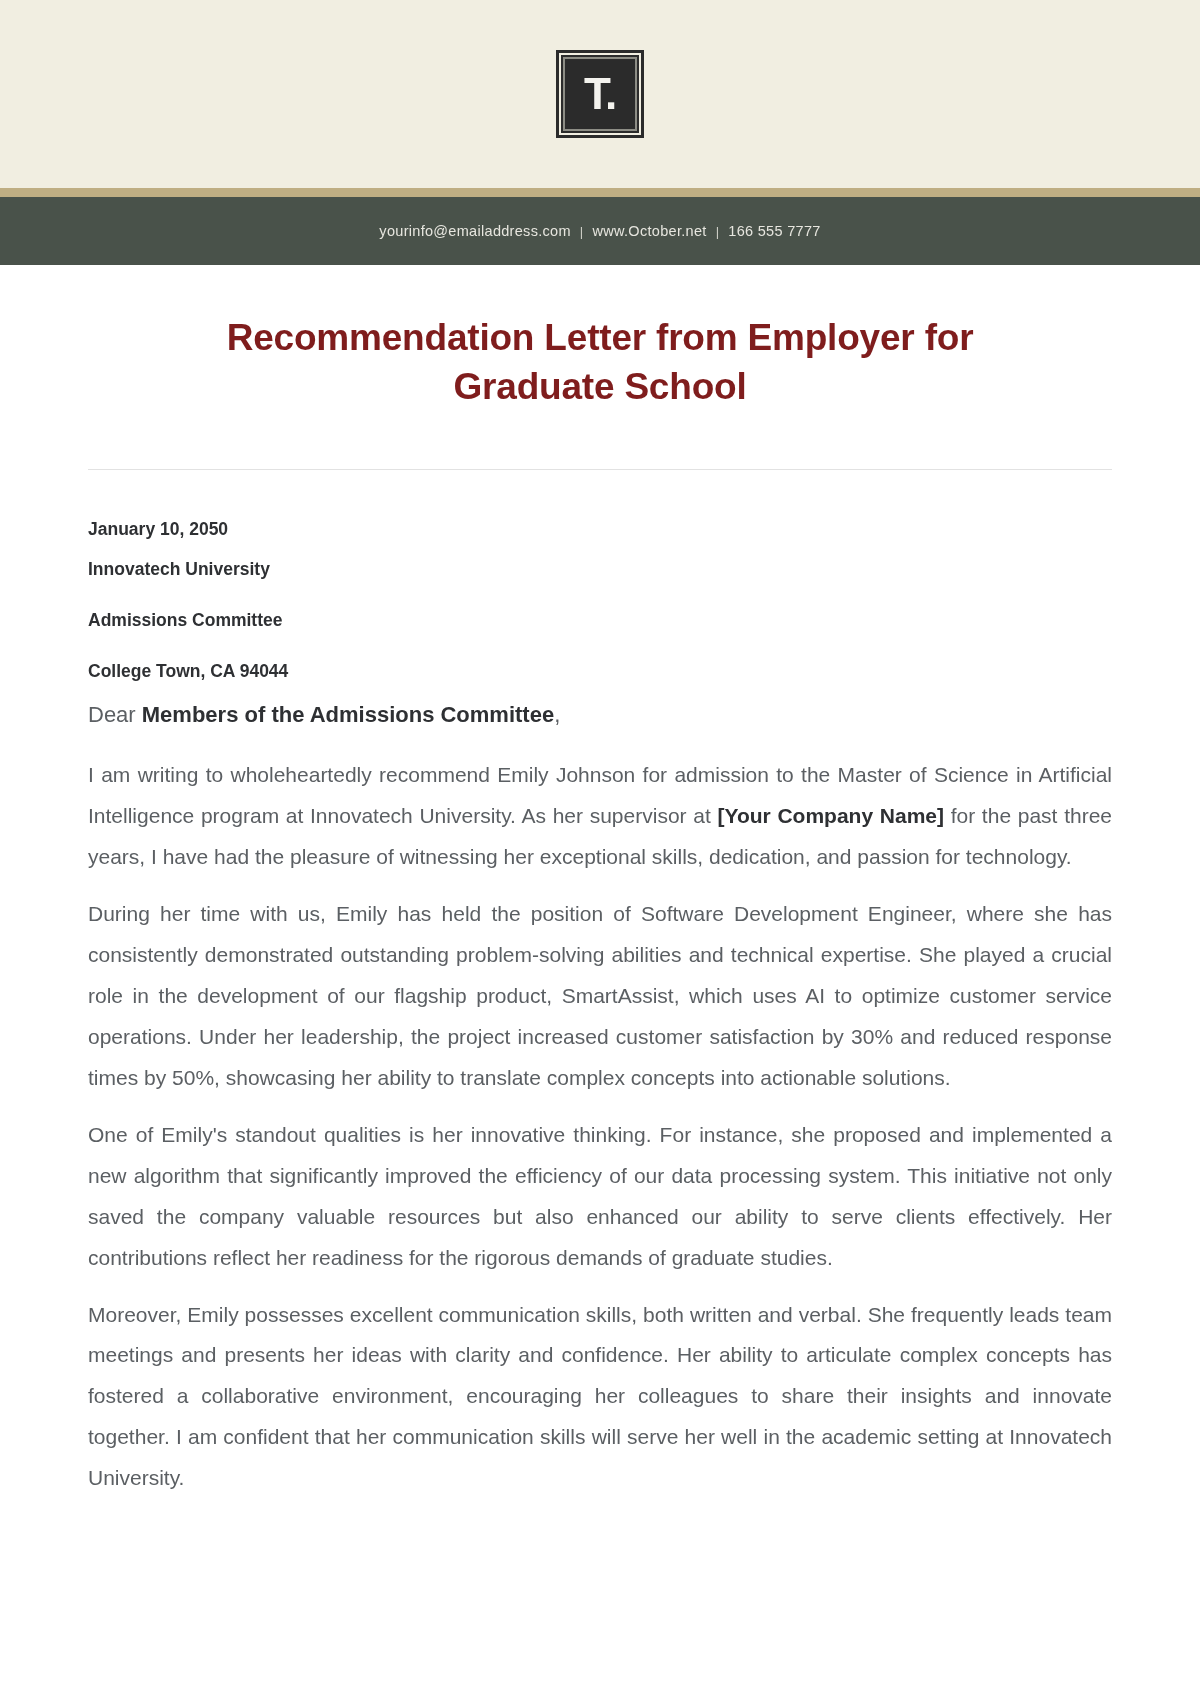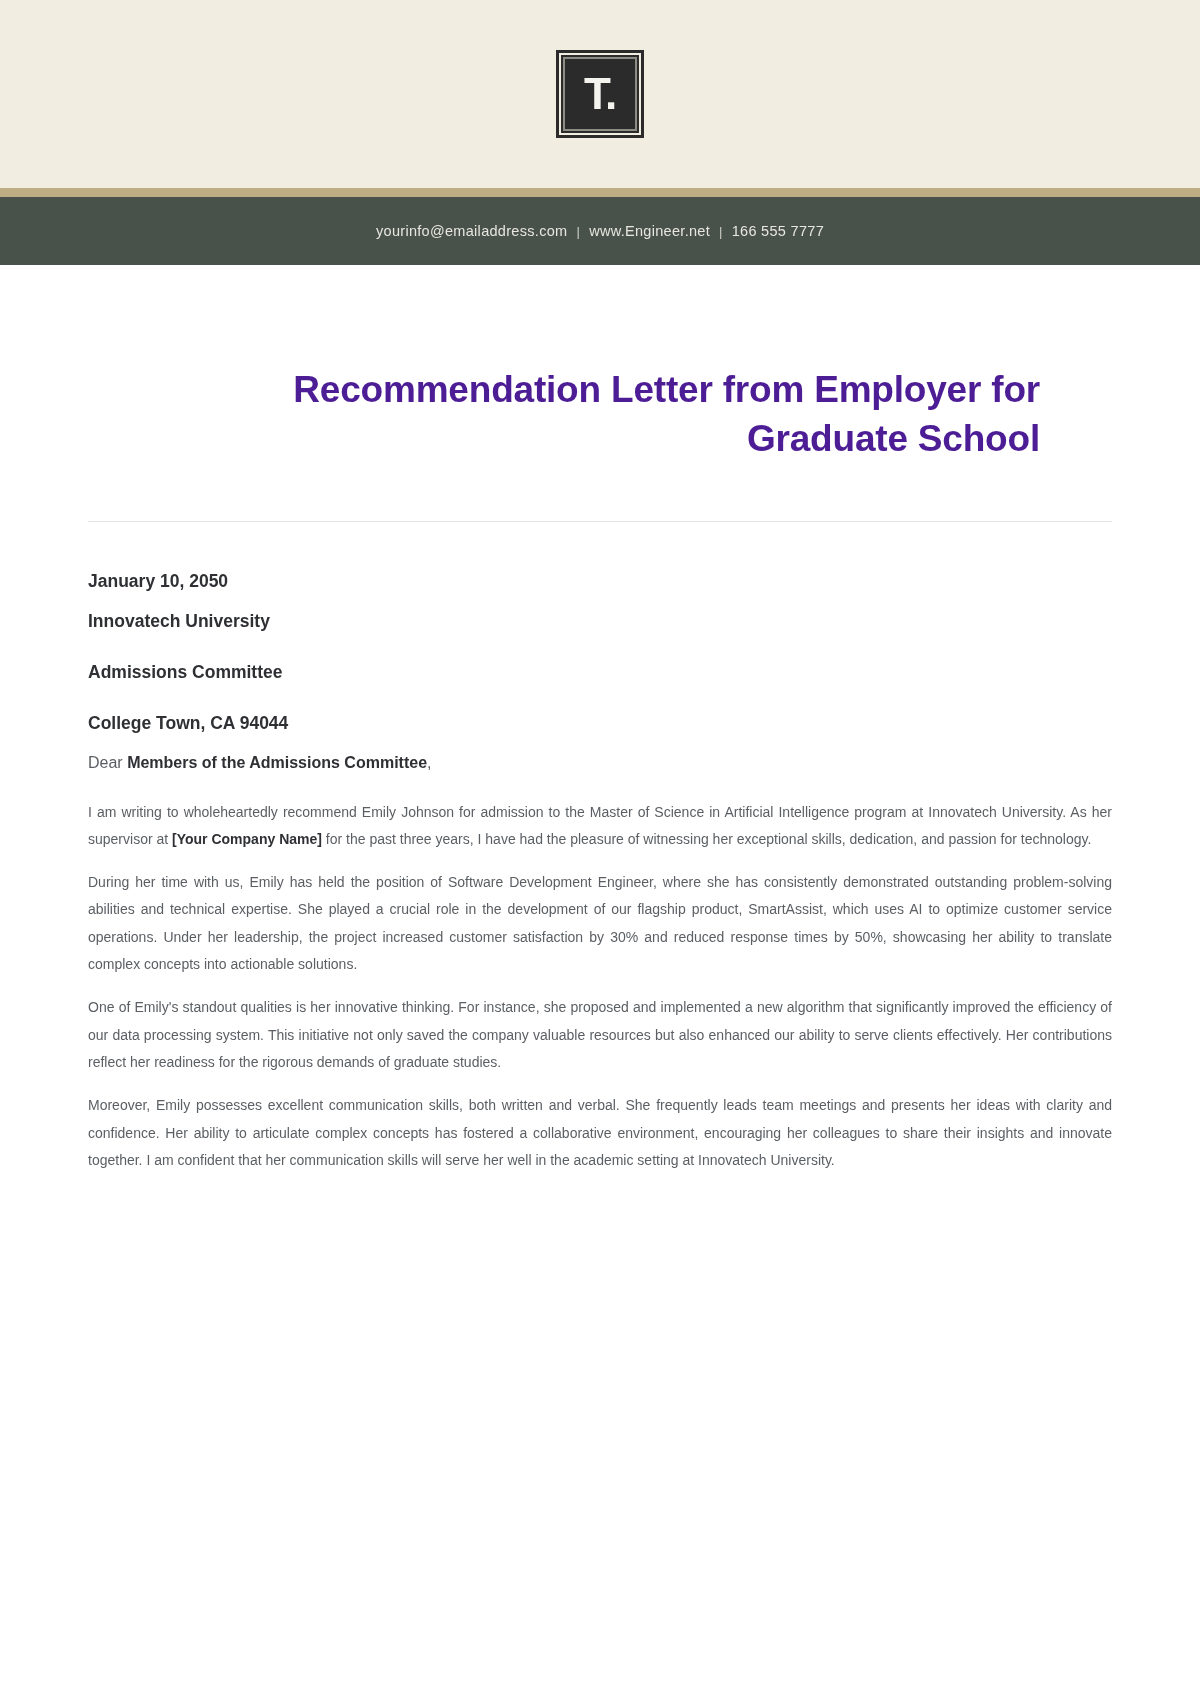--- a/index.html
+++ b/index.html
@@ -73,26 +73,26 @@
     white-space: nowrap;
   }
   .contact-sep { color: #cfd0c8; font-size: 13px; }
 
   
   .sheet {
     padding: 0 88px;
   }
   .doc-title {
     margin: 0;
-    padding-top: 100px;
-    text-align: right;
+    padding-top: 48px;
+    text-align: center;
     font-size: 37px;
     line-height: 1.33;
     font-weight: 700;
-    color: #4c1d95;
+    color: #7f1d1d;
     letter-spacing: -.2px;
     max-width: 880px;
     margin-left: auto;
     margin-right: auto;
   }
   .title-rule {
     margin: 58px 0 0 0;
     border: 0;
     border-top: 1px solid #e2e2e2;
   }
@@ -101,29 +101,29 @@
   .addr-line {
     font-size: 17.5px;
     font-weight: 700;
     color: #2e3033;
     line-height: 1.3;
     margin: 0 0 28px 0;
   }
   .addr-line.tight { margin-bottom: 17px; }
 
   .salutation {
-    font-size: 16px;
+    font-size: 22px;
     color: #5b5f63;
     margin: 0 0 24px 0;
     line-height: 1.45;
   }
   .salutation b { color: #2e3033; font-weight: 700; }
 
   .para {
-    font-size: 14px;
+    font-size: 21px;
     line-height: 1.95;
     color: #5b5f63;
     text-align: justify;
     margin: 0 0 16px 0;
   }
   .para b { color: #2e3033; font-weight: 700; }
 </style>
 </head>
 <body>
 
@@ -133,21 +133,21 @@
     <span class="logo-text">T.</span>
   </div>
 </header>
 
 <div class="gold-rule"></div>
 
 <div class="contact-bar">
   <div class="contact-line">
     <span>yourinfo@emailaddress.com</span>
     <span class="contact-sep">|</span>
-    <span>www.Engineer.net</span>
+    <span>www.October.net</span>
     <span class="contact-sep">|</span>
     <span>166 555 7777</span>
   </div>
 </div>
 
 <main class="sheet">
 
   <h1 class="doc-title">Recommendation Letter from Employer for Graduate School</h1>
 
   <hr class="title-rule">

